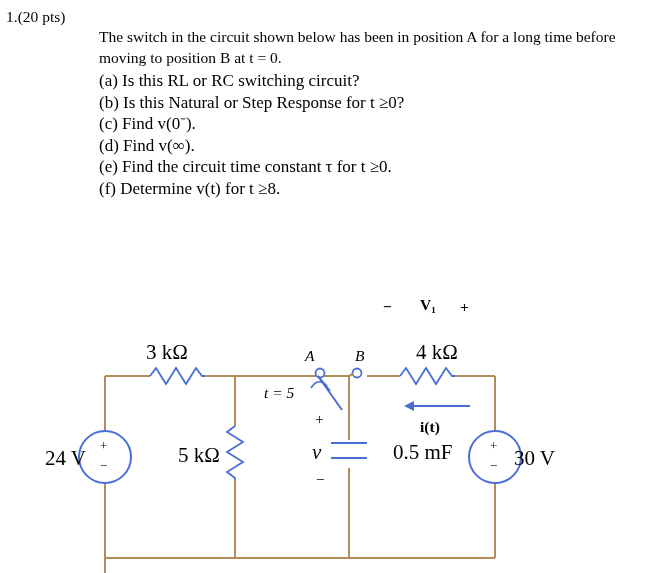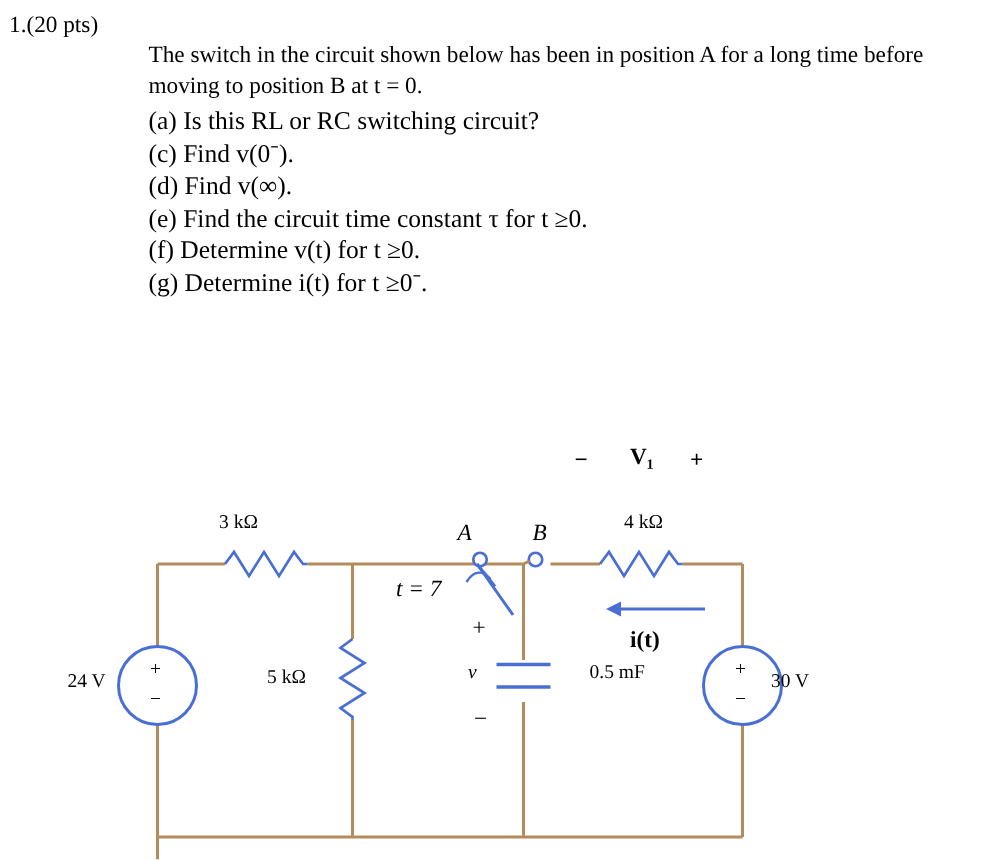--- a/index.html
+++ b/index.html
@@ -55,38 +55,38 @@
     height: 285px;
   }
   .lbl {
     position: absolute;
     font-family: "Liberation Serif", serif;
     font-size: 15.5px;
     white-space: nowrap;
   }
   .lbl.ital { font-style: italic; }
   .lbl.bold { font-weight: bold; }
-  .lbl.big { font-size: 13px; }
+  .lbl.big { font-size: 21px; }
   svg { position: absolute; left: 0; top: 0; }
 </style>
 </head>
 <body>
 
 <div class="problem-head">
   <span class="prob-num">1.(20 pts)</span>
   <span class="prob-stem">The switch in the circuit shown below has been in position A for a long time before moving to position B at t = 0.</span>
 </div>
 
 <div class="parts">
   <div class="part">(a) Is this RL or RC switching circuit?</div>
+  <div class="part">(b) Is this Natural or Step Response for t ≥0?</div>
   <div class="part">(c) Find v(0⁻).</div>
   <div class="part">(d) Find v(∞).</div>
   <div class="part">(e) Find the circuit time constant τ for t ≥0.</div>
-  <div class="part">(f) Determine v(t) for t ≥0.</div>
-  <div class="part">(g) Determine i(t) for t ≥0⁻.</div>
+  <div class="part">(f) Determine v(t) for t ≥8.</div>
 </div>
 
 <div class="circuit">
 
   <svg width="654" height="285">
 
     <g stroke="#b48b5a" stroke-width="2" fill="none">
 
       <path d="M105,88 L150,88"></path>
       <path d="M205,88 L349,88"></path>
@@ -156,21 +156,21 @@
   <div class="lbl bold" style="left:383px; top:10px;">−</div>
   <div class="lbl bold" style="left:420px; top:8px;text-align:right;">V₁</div>
   <div class="lbl bold" style="left:460px; top:10px;">+</div>
 
   <div class="lbl big" style="left:146px; top:52px;">3 kΩ</div>
   <div class="lbl big" style="left:416px; top:52px;">4 kΩ</div>
   <div class="lbl big" style="left:178px; top:155px;text-align:center;">5 kΩ</div>
 
   <div class="lbl ital" style="left:305px; top:59px;">A</div>
   <div class="lbl ital" style="left:355px; top:59px;">B</div>
-  <div class="lbl ital" style="left:264px; top:96px;">t = 7</div>
+  <div class="lbl ital" style="left:264px; top:96px;">t = 5</div>
 
   <div class="lbl bold" style="left:420px; top:130px;">i(t)</div>
 
   <div class="lbl big" style="left:32px; top:158px;margin-left:13px;">24 V</div>
   <div class="lbl big" style="left:514px; top:158px;">30 V</div>
 
   <div class="lbl big" style="left:393px; top:152px;">0.5 mF</div>
   <div class="lbl ital big" style="left:312px; top:152px;">v</div>
   <div class="lbl" style="left:315px; top:122px;">+</div>
   <div class="lbl" style="left:316px; top:183px;">−</div>

